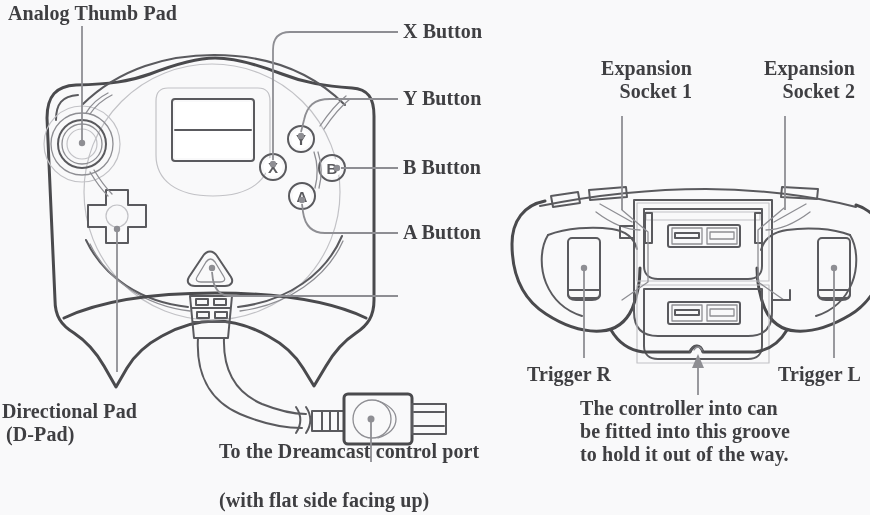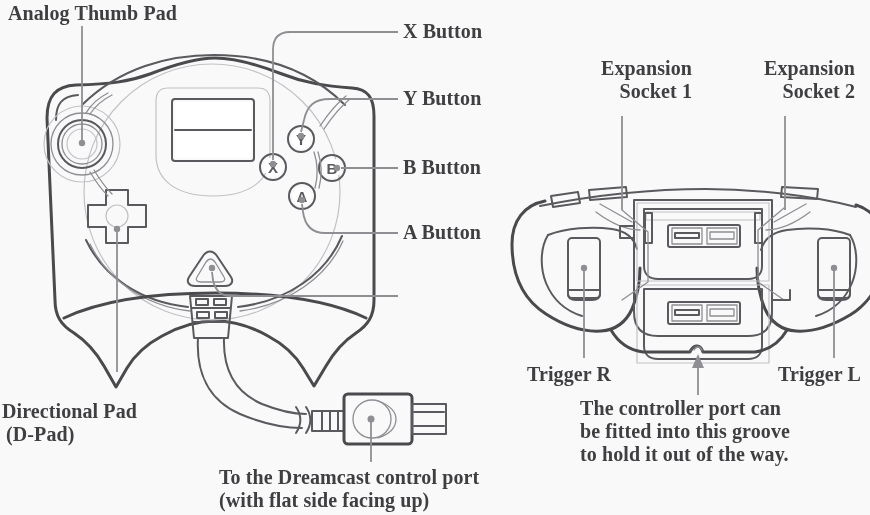--- a/index.html
+++ b/index.html
@@ -307,30 +307,30 @@
   <div class="lbl" style="left:403px; top:87px;">Y Button</div>
 
   <div class="lbl" style="left:403px; top:156px;">B Button</div>
 
   <div class="lbl" style="left:403px; top:221px;">A Button</div>
 
 
   <div class="lbl" style="left:2px; top:400px;">Directional Pad</div>
   <div class="lbl" style="left:6px; top:423px;text-align:right;">(D-Pad)</div>
 
-  <div class="lbl" style="left:219px; top:466px;font-family:Liberation Serif, serif;">To the Dreamcast control port</div>
+  <div class="lbl" style="left:219px; top:440px;font-family:Liberation Serif, serif;">To the Dreamcast control port</div>
   <div class="lbl" style="left:219px; top:489px;">(with flat side facing up)</div>
 
   <div class="lbl center" style="left:552px; top:57px; width:140px;">Expansion</div>
   <div class="lbl center" style="left:552px; top:80px; width:140px;">Socket 1</div>
 
   <div class="lbl center" style="left:715px; top:57px; width:140px;">Expansion</div>
   <div class="lbl center" style="left:715px; top:80px; width:140px;">Socket 2</div>
 
   <div class="lbl" style="left:778px; top:363px;">Trigger L</div>
 
   <div class="lbl" style="left:527px; top:363px;">Trigger R</div>
 
-  <div class="lbl" style="left:580px; top:397px;">The controller port can</div>
+  <div class="lbl" style="left:580px; top:397px;">The controller into can</div>
   <div class="lbl" style="left:580px; top:420px;">be fitted into this groove</div>
   <div class="lbl" style="left:580px; top:443px;">to hold it out of the way.</div>
 
 </div>
 
 </body></html>

